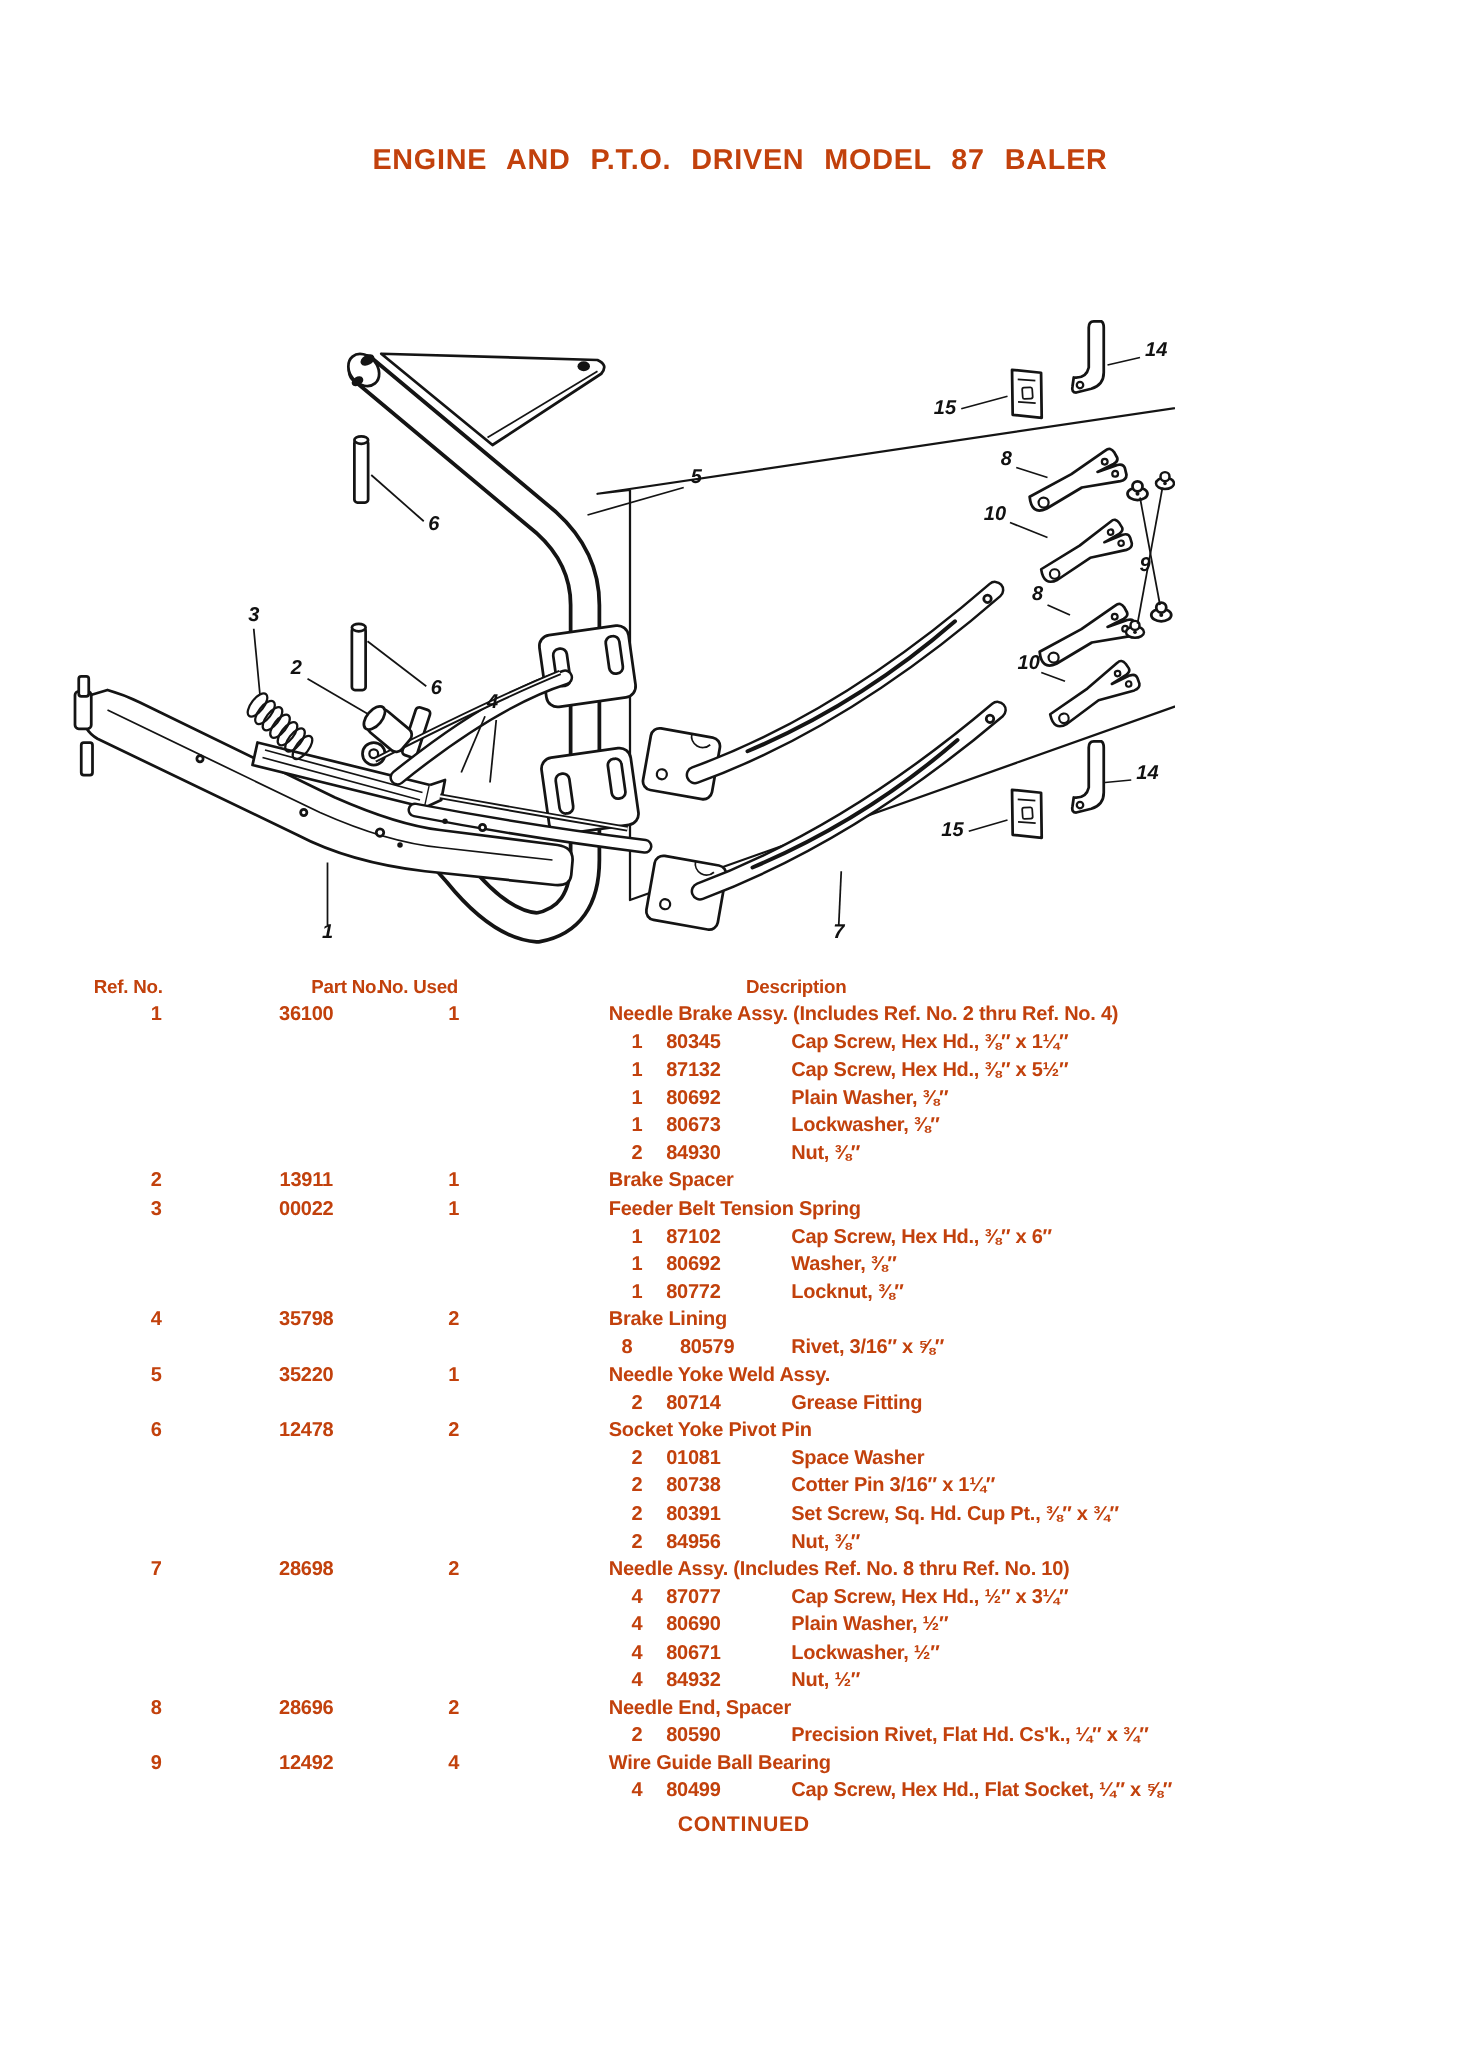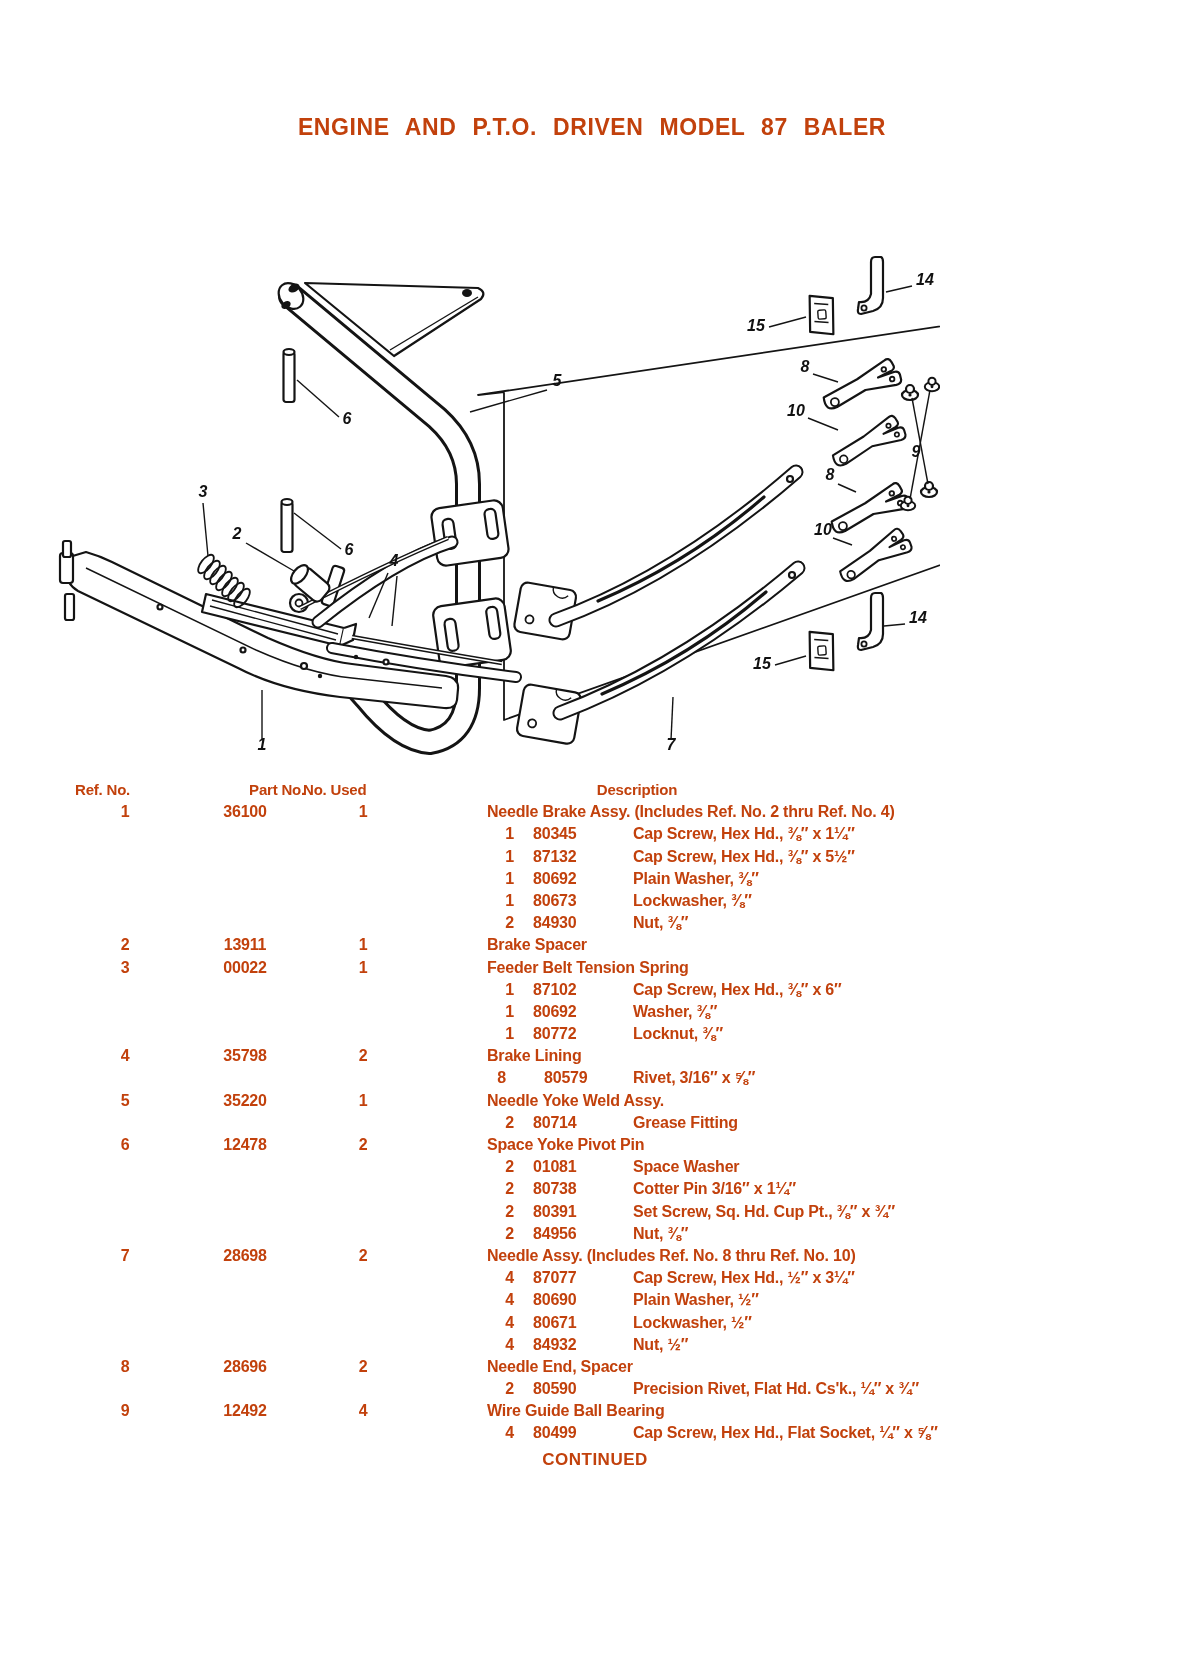--- a/index.html
+++ b/index.html
@@ -345,21 +345,21 @@
         </div>
         <div class="tr">
           <span class="s-qty">2</span>
           <span class="s-part">80714</span>
           <span class="s-desc">Grease Fitting</span>
         </div>
         <div class="tr">
           <span class="c-ref">6</span>
           <span class="c-part">12478</span>
           <span class="c-used">2</span>
-          <span class="c-desc">Space Yoke Pivot Pin</span>
+          <span class="c-desc">Socket Yoke Pivot Pin</span>
         </div>
         <div class="tr">
           <span class="s-qty">2</span>
           <span class="s-part">01081</span>
           <span class="s-desc">Space Washer</span>
         </div>
         <div class="tr">
           <span class="s-qty">2</span>
           <span class="s-part">80738</span>
           <span class="s-desc">Cotter Pin 3/16″ x 1¼″</span>

